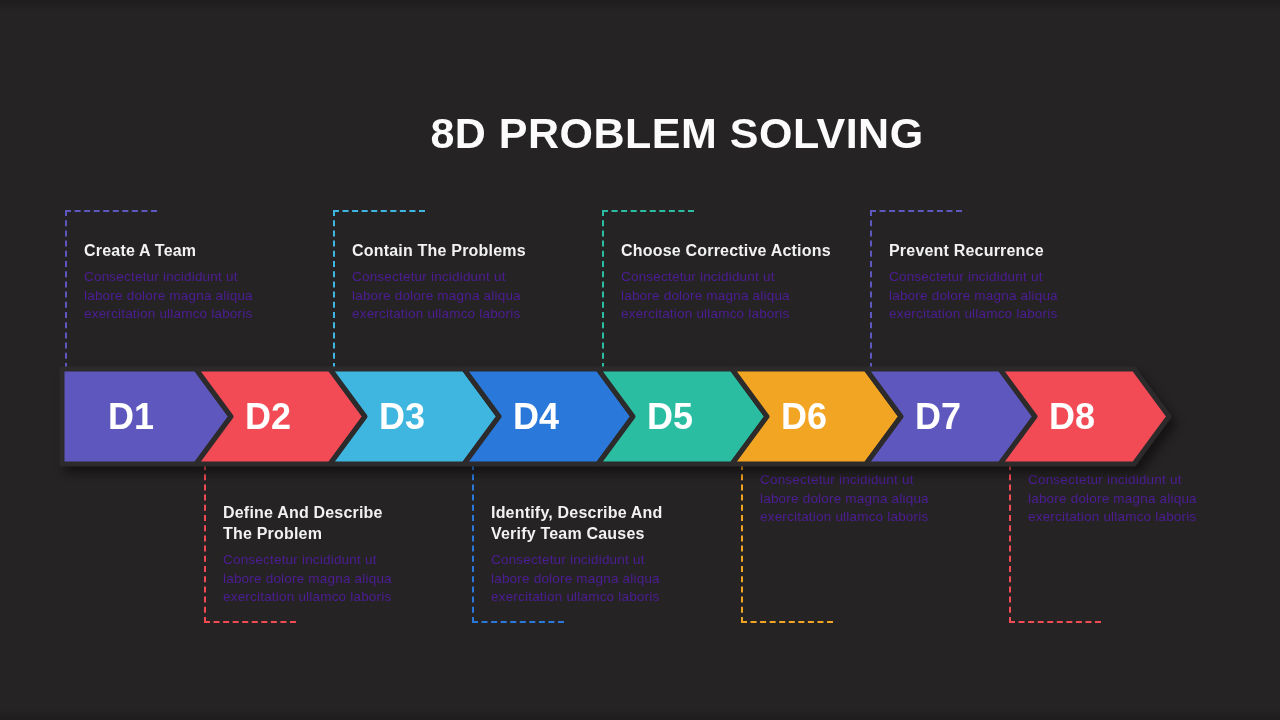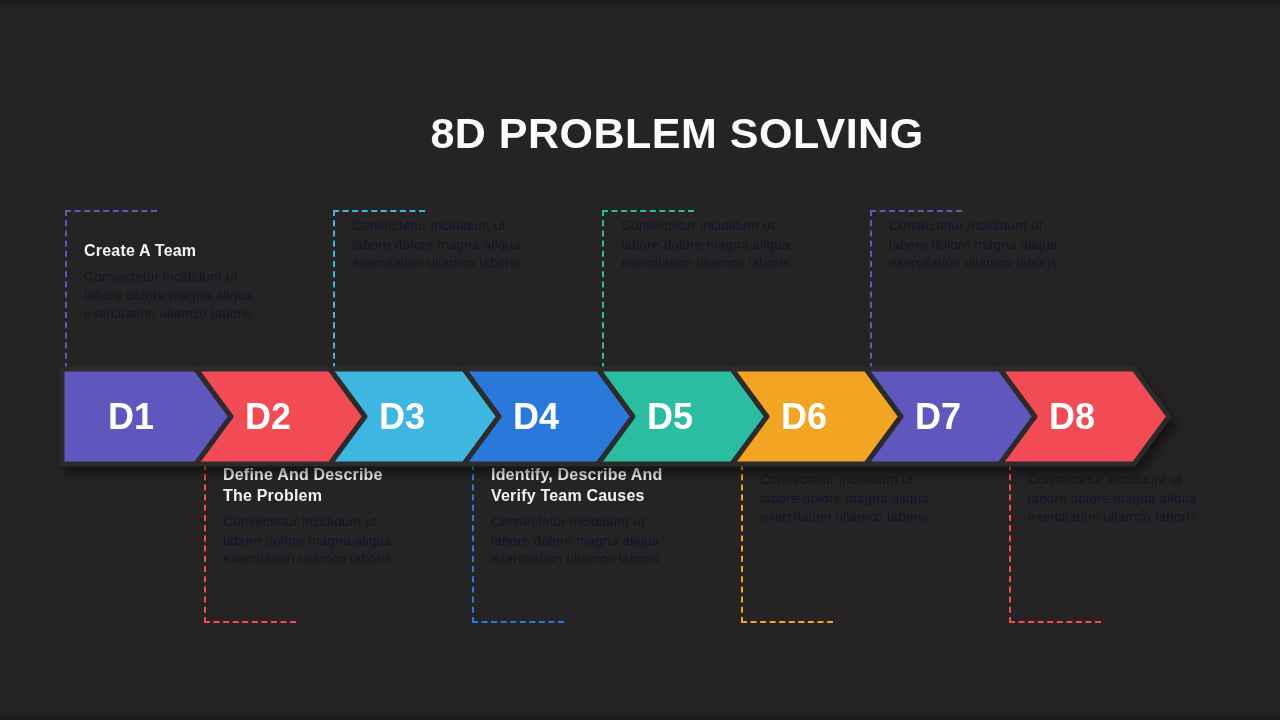--- a/index.html
+++ b/index.html
@@ -21,23 +21,23 @@
   .callout.bottom{top:464px;}
   .dash-v{position:absolute;left:0;top:0;height:100%;width:0;border-left:2px dashed #888;}
   .dash-h{position:absolute;left:0;width:92px;height:0;border-top:2px dashed #888;}
   .callout.top .dash-h{top:0;}
   .callout.bottom .dash-h{bottom:0;}
   .callout h3{
     margin:0 0 0 19px;font-size:16px;font-weight:bold;color:#f2f2f2;
     line-height:21px;letter-spacing:0.2px;white-space:pre-line;
   }
   .callout.top h3{margin-top:30px;}
-  .callout.bottom h3{}
+  .callout.bottom h3{margin-top:38px;}
   .callout p{
-    margin:7px 0 0 19px;font-size:13.5px;color:#0f172a;
+    margin:7px 0 0 19px;font-size:13.5px;color:#4c1d95;
     line-height:18.5px;letter-spacing:0.2px;white-space:pre-line;
   }
   
   .arrow-strip{position:absolute;left:59px;top:366px;text-decoration:underline;}
   .arrow-strip svg{filter:drop-shadow(5px 7px 5px rgba(0,0,0,0.45));}
   .chev{stroke:#2c2a2b;stroke-width:5;stroke-linejoin:round;}
   .arrow-label{
     font-family:"Liberation Sans", sans-serif;
     font-size:36px;font-weight:bold;fill:#ffffff;
     text-anchor:middle;
@@ -54,34 +54,37 @@
     <div class="dash-h" style="border-top-color: rgb(94, 88, 190);"></div>
     <div class="dash-v" style="border-left-color: rgb(94, 88, 190);"></div>
     <h3>Create A Team</h3>
     <p>Consectetur incididunt ut
 labore dolore magna aliqua
 exercitation ullamco laboris</p>
   </div>
   <div class="callout top" style="left:333px">
     <div class="dash-h" style="border-top-color: rgb(62, 182, 224);"></div>
     <div class="dash-v" style="border-left-color: rgb(62, 182, 224);"></div>
+    <h3>Contain The Problems</h3>
     <p>Consectetur incididunt ut
 labore dolore magna aliqua
 exercitation ullamco laboris</p>
   </div>
   <div class="callout top" style="left:602px">
     <div class="dash-h" style="border-top-color: rgb(43, 189, 162);"></div>
     <div class="dash-v" style="border-left-color: rgb(43, 189, 162);"></div>
+    <h3>Choose Corrective Actions</h3>
     <p>Consectetur incididunt ut
 labore dolore magna aliqua
 exercitation ullamco laboris</p>
   </div>
   <div class="callout top" style="left:870px">
     <div class="dash-h" style="border-top-color: rgb(94, 88, 190);"></div>
     <div class="dash-v" style="border-left-color: rgb(94, 88, 190);"></div>
+    <h3>Prevent Recurrence</h3>
     <p>Consectetur incididunt ut
 labore dolore magna aliqua
 exercitation ullamco laboris</p>
   </div>
 
   <div class="callout bottom" style="left:204px">
     <div class="dash-v" style="border-left-color: rgb(242, 75, 86);"></div>
     <div class="dash-h" style="border-top-color: rgb(242, 75, 86);"></div>
     <h3>Define And Describe
 The Problem</h3>

